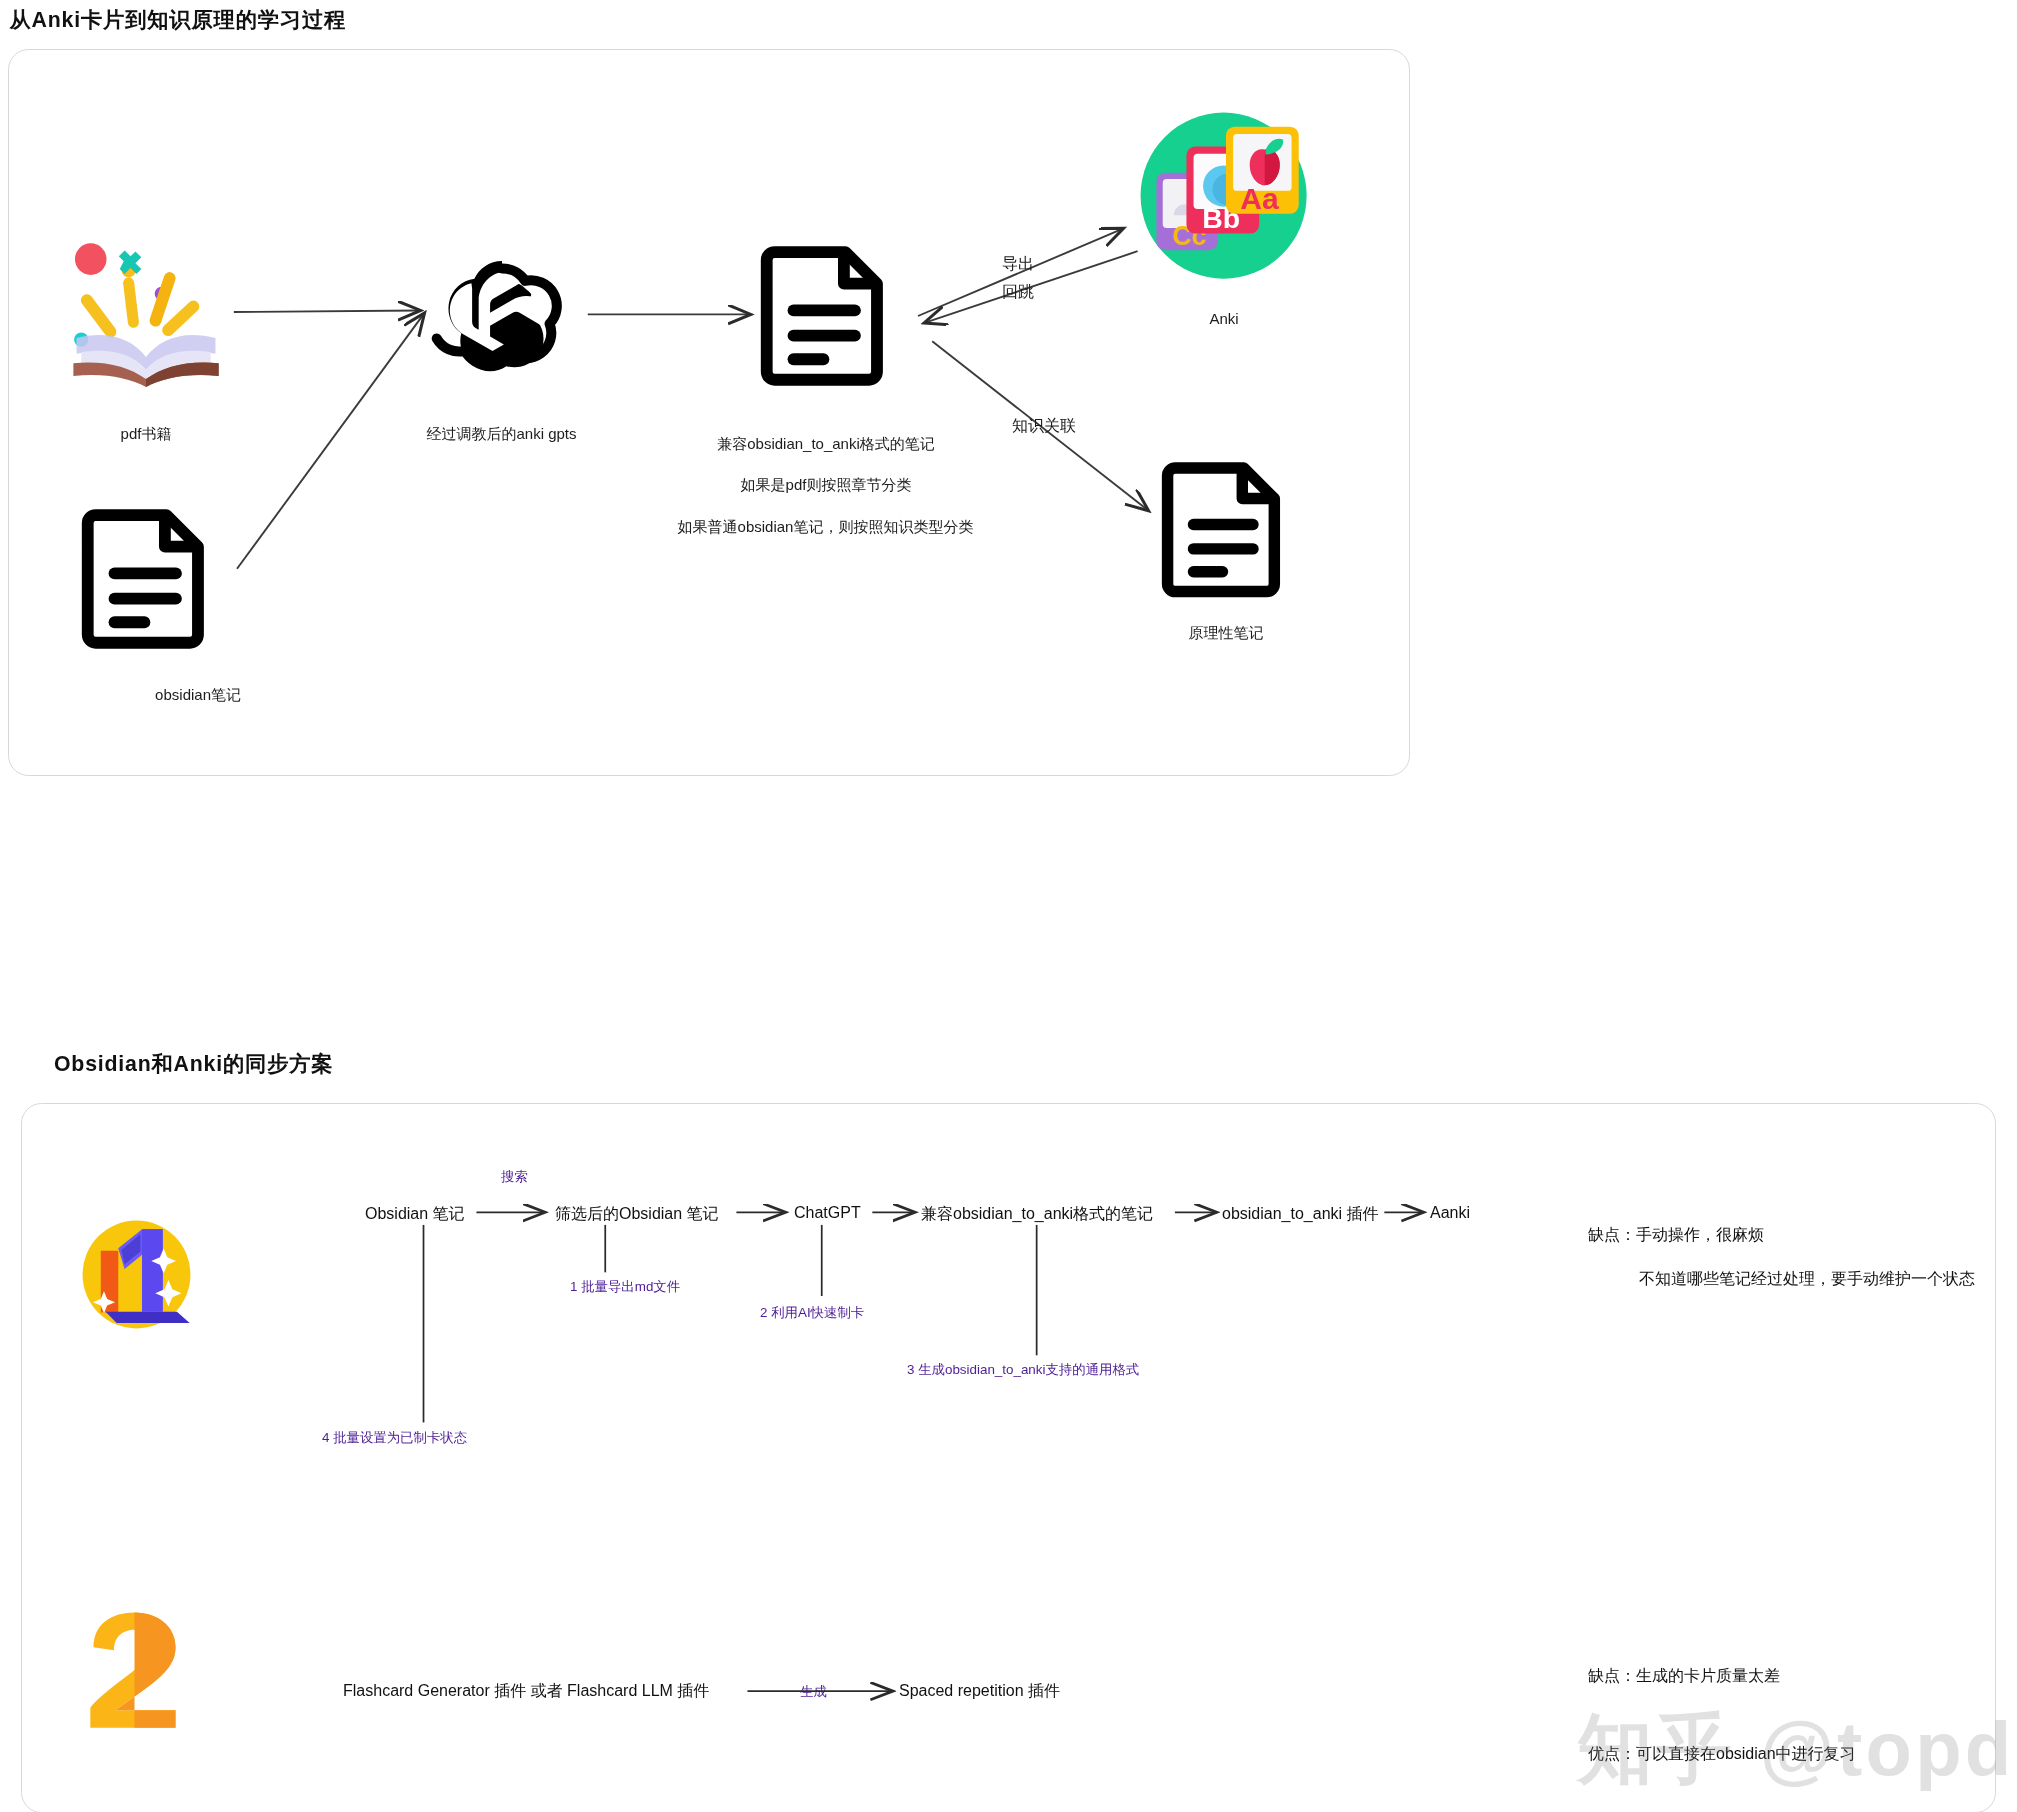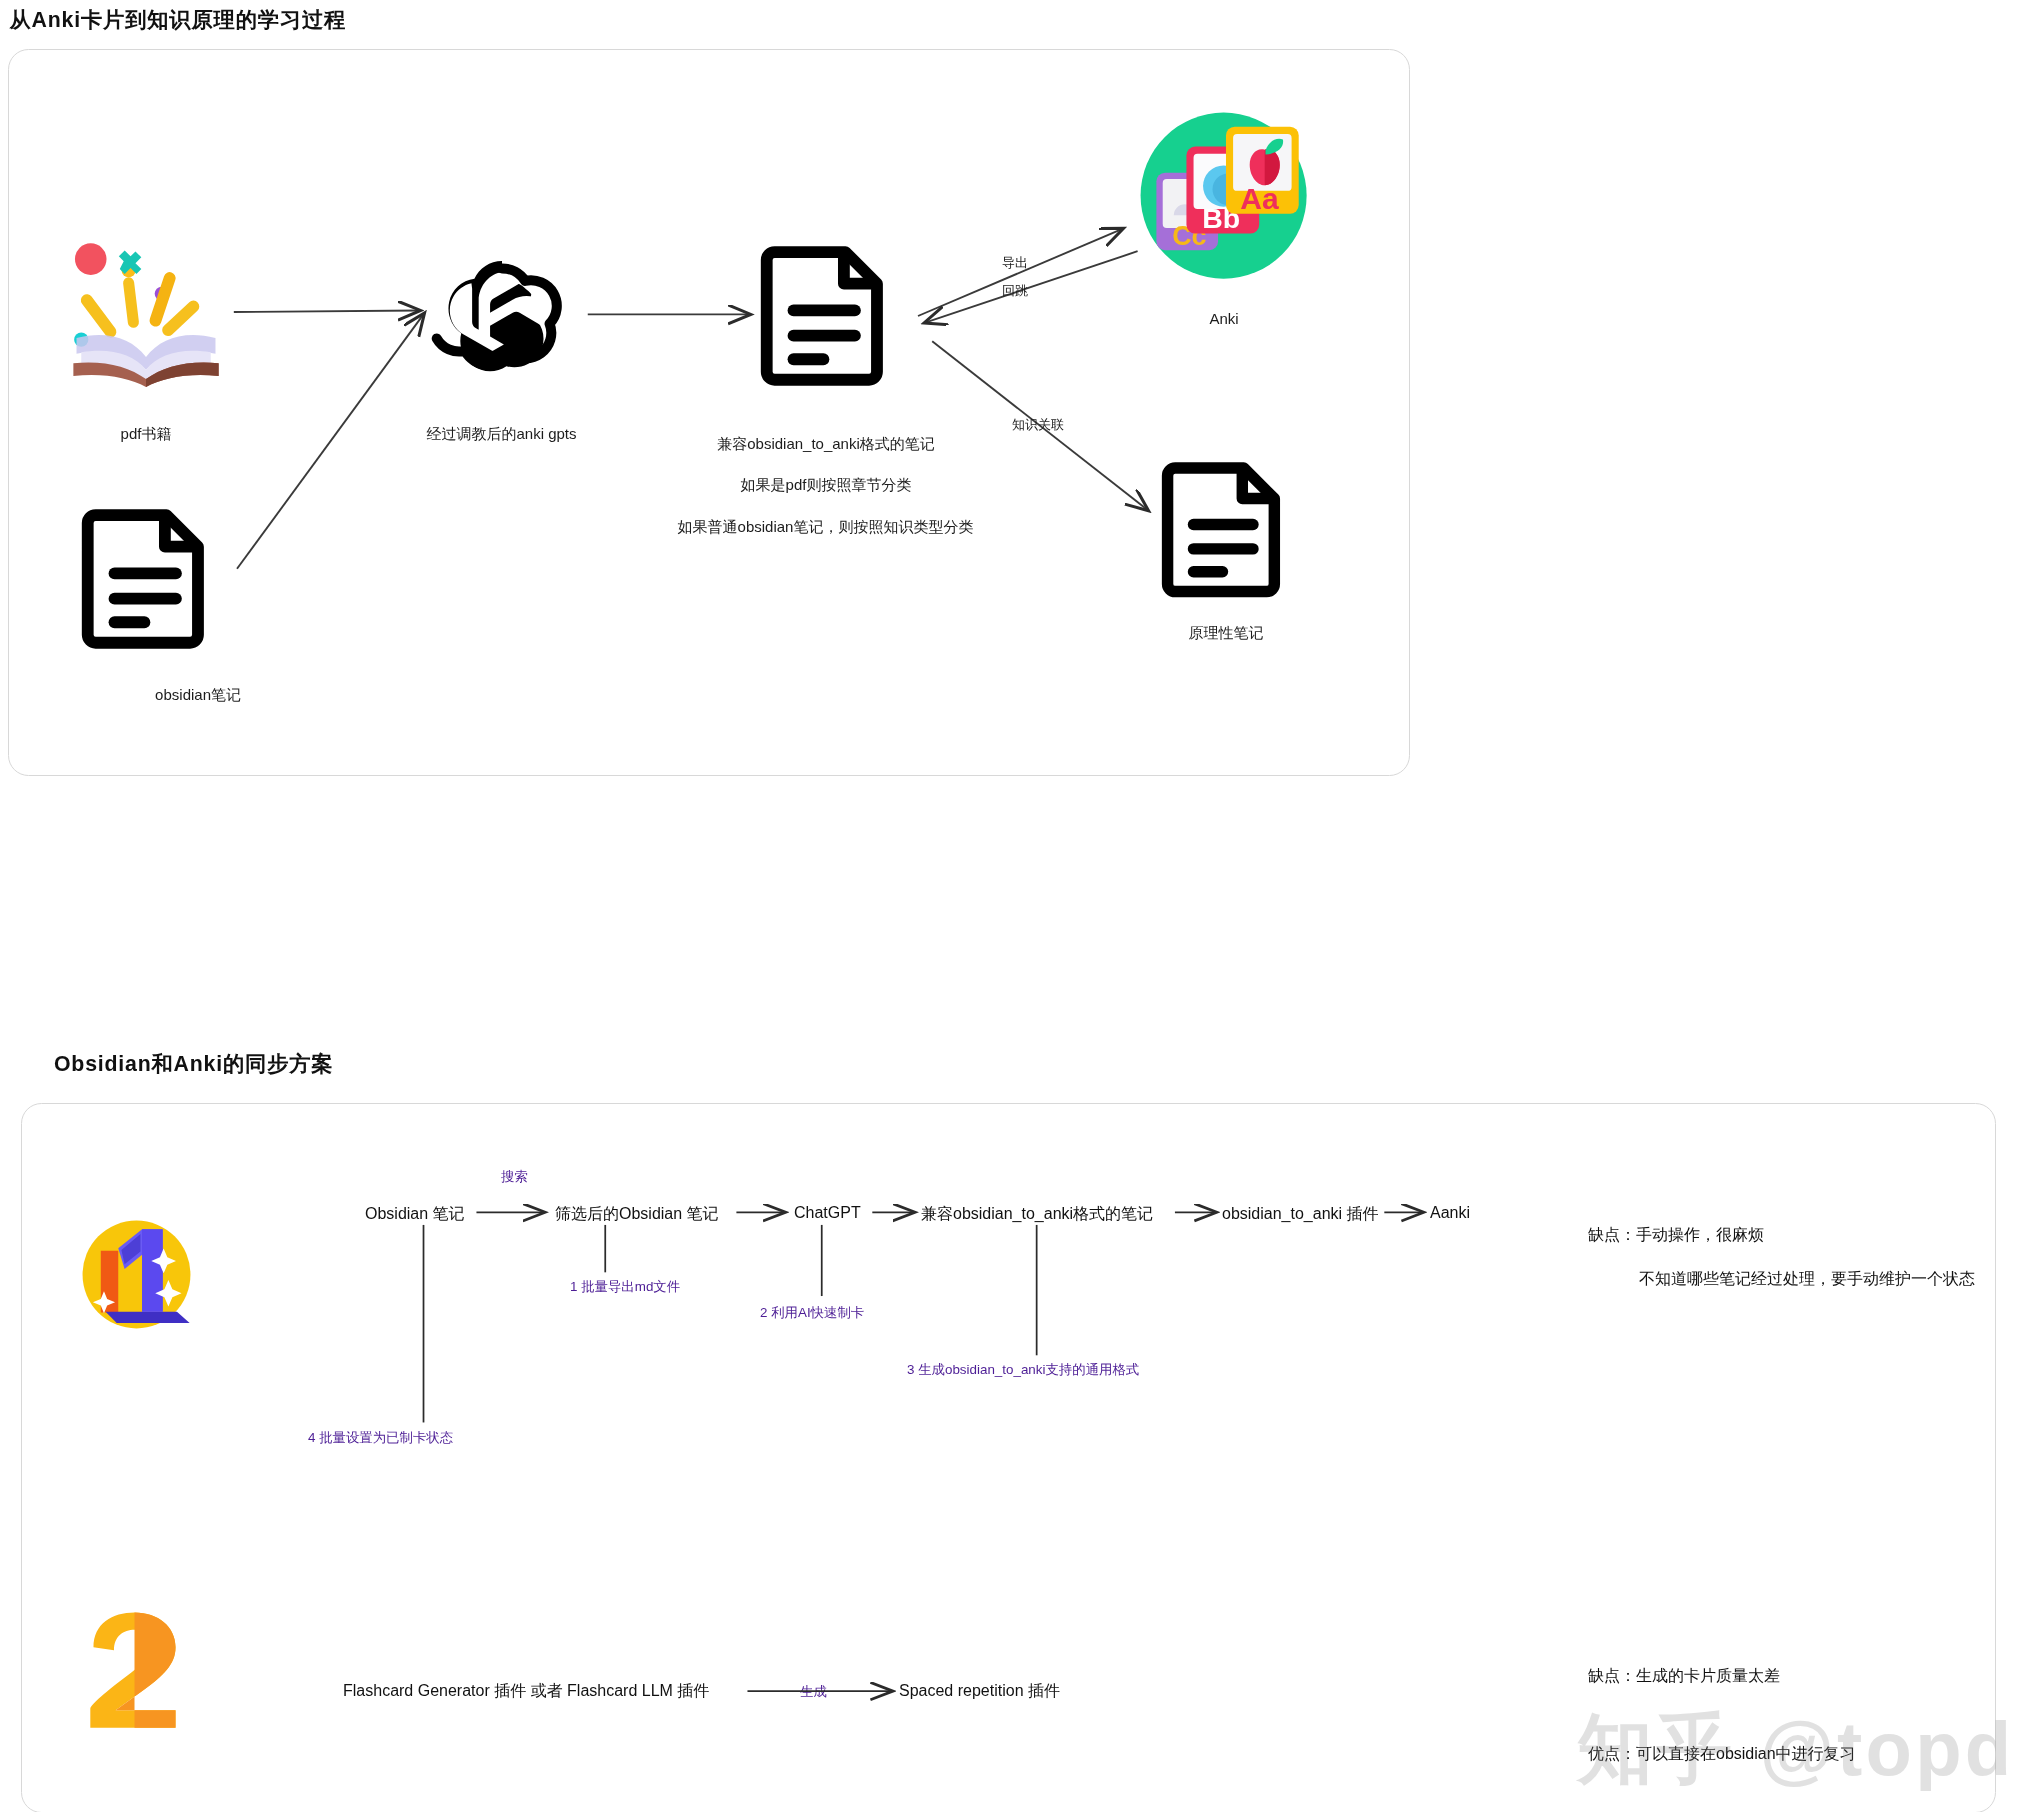--- a/index.html
+++ b/index.html
@@ -2,21 +2,21 @@
 <html style="font-size:12.6px"><head>
 <meta charset="utf-8">
 <style>
   html,body{margin:0;padding:0;background:#ffffff;}
   body{width:2018px;height:1813px;position:relative;
        font-family:"Liberation Sans","DejaVu Sans",sans-serif;color:#1a1a1a;}
   .abs{position:absolute;}
   .section-title{font-size:21.3px;font-weight:700;letter-spacing:0.8px;color:#111;white-space:nowrap;}
   .card{position:absolute;border:1.2px solid #d8d8d8;border-radius:20.5px;background:#fff;box-sizing:border-box;}
   .label{font-size:15px;color:#1c1c1c;white-space:nowrap;text-align:center;}
-  .label-sm{font-size:13px;color:#1c1c1c;white-space:nowrap;}
+  .label-sm{font-size:16px;color:#1c1c1c;white-space:nowrap;}
   .label-xs{font-size:13.4px;color:#4c1d95;white-space:nowrap;}
   .nodeText{font-size:16px;color:#111;white-space:nowrap;}
   .con-text{font-size:16px;color:#111;white-space:nowrap;}
   svg{display:block;overflow:visible;}
   .doc-ico{display:block;}
   .wm{position:absolute;font-size:76px;font-weight:700;color:rgba(120,120,120,0.22);
       letter-spacing:3.2px;white-space:nowrap;pointer-events:none;}
 </style>
 </head>
 <body>
@@ -182,21 +182,21 @@
     <line x1="536" y1="1550" x2="536" y2="1800"></line>
     <line x1="766" y1="1550" x2="766" y2="1610"></line>
     <line x1="1040" y1="1550" x2="1040" y2="1640"></line>
     <line x1="1312" y1="1550" x2="1312" y2="1715"></line>
   </g>
 </svg>
 
 <div class="abs label-xs" style="left:570px;top:1278px;text-align:right;">1  批量导出md文件</div>
 <div class="abs label-xs" style="left:760px;top:1304px;">2  利用AI快速制卡</div>
 <div class="abs label-xs" style="left:907px;top:1361px;">3  生成obsidian_to_anki支持的通用格式</div>
-<div class="abs label-xs" style="left:308px;top:1429px;">4  批量设置为已制卡状态</div>
+<div class="abs label-xs" style="left:322px;top:1429px;">4  批量设置为已制卡状态</div>
 
 <div class="abs con-text" style="left:1588px;top:1225px;">缺点：手动操作，很麻烦</div>
 <div class="abs con-text" style="left:1639px;top:1269px;">不知道哪些笔记经过处理，要手动维护一个状态</div>
 
 <div class="abs" style="left:84px;top:1609px;">
   <svg width="101" height="119" viewBox="0 0 128 150">
     <path d="M12 48 C12 18 36 4 64 4 C94 4 116 22 116 48 C116 70 100 84 76 102 L40 128 h76 v22 H8 v-24 C8 120 36 98 60 80 C78 66 88 58 88 46 C88 32 78 26 64 26 C50 26 38 34 38 52 z" fill="#fbb516"></path>
     <path d="M64 4 C94 4 116 22 116 48 C116 70 100 84 76 102 L40 128 h76 v22 H64 z" fill="#f79521"></path>
   </svg>
 </div>

